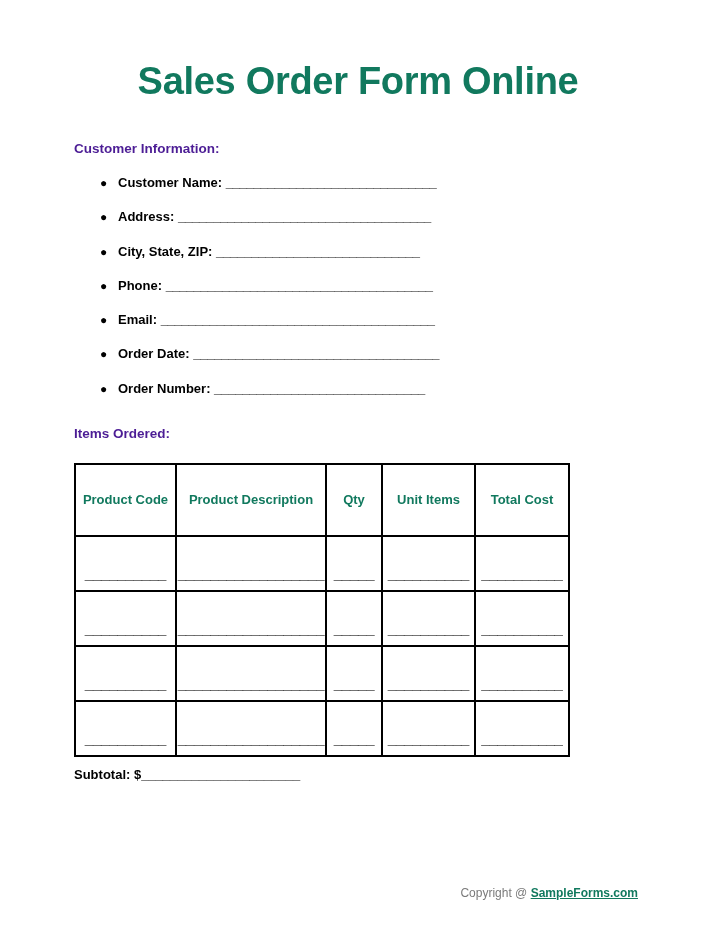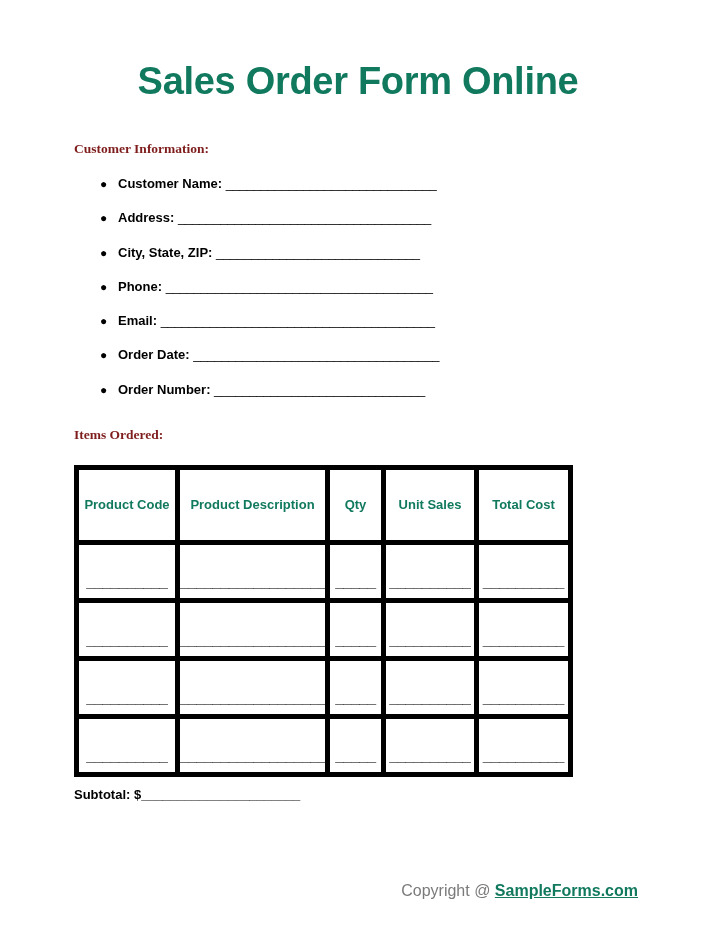--- a/index.html
+++ b/index.html
@@ -28,26 +28,25 @@
     font-weight: bold;
     letter-spacing: -0.3px;
     margin: 0;
     padding-top: 60px;
     padding-bottom: 0;
   }
   .content {
     padding: 0 74px 0 74px;
   }
   .section-heading {
-    color: #7f1d1d;
+    color: #4c1d95;
     font-size: 13.5px;
     font-weight: bold;
     margin-top: 38px;
     margin-bottom: 0;
-    font-family: Liberation Serif, serif;
   }
   .section-heading.tight {
     margin-top: 30px;
   }
   ul.field-list {
     list-style: none;
     margin: 0;
     padding: 0;
   }
   ul.field-list li {
@@ -60,34 +59,34 @@
     white-space: nowrap;
   }
   ul.field-list li .bullet {
     position: absolute;
     left: 26px;
     top: 1px;
     font-size: 12px;
     line-height: 1.1;
   }
   ul.field-list li .blank {
-    font-weight: normal;
+    font-weight: bold;
     letter-spacing: -0.2px;
   }
   .first-list {
     margin-top: 16px;
   }
   table.items {
     border-collapse: collapse;
     width: 494px;
     margin-top: 22px;
     table-layout: fixed;
   }
   table.items th, table.items td {
-    border: 5px solid #000000;
+    border: 2px solid #000000;
     padding: 0;
   }
   table.items th {
     color: #11795e;
     font-size: 13px;
     font-weight: bold;
     text-align: center;
     height: 70px;
     vertical-align: middle;
     line-height: 1.6;
@@ -114,21 +113,21 @@
   .totals .total-row {
     font-size: 13px;
     font-weight: bold;
     margin-top: 8px;
     white-space: nowrap;
   }
   .footer {
     position: absolute;
     right: 78px;
     bottom: 32px;
-    font-size: 16px;
+    font-size: 12px;
     color: #7a7a7a;
   }
   .footer .brand {
     color: #11795e;
     font-weight: bold;
     text-decoration: underline;
   }
 </style>
 </head>
 <body>
@@ -191,21 +190,21 @@
           <col class="c2">
           <col class="c3">
           <col class="c4">
           <col class="c5">
       </colgroup>
       <thead>
         <tr>
           <th>Product Code</th>
           <th>Product Description</th>
           <th>Qty</th>
-          <th>Unit Sales</th>
+          <th>Unit Items</th>
           <th>Total Cost</th>
         </tr>
       </thead>
       <tbody>
         <tr>
           <td>__________</td>
           <td>__________________</td>
           <td>_____</td>
           <td>__________</td>
           <td>__________</td>

